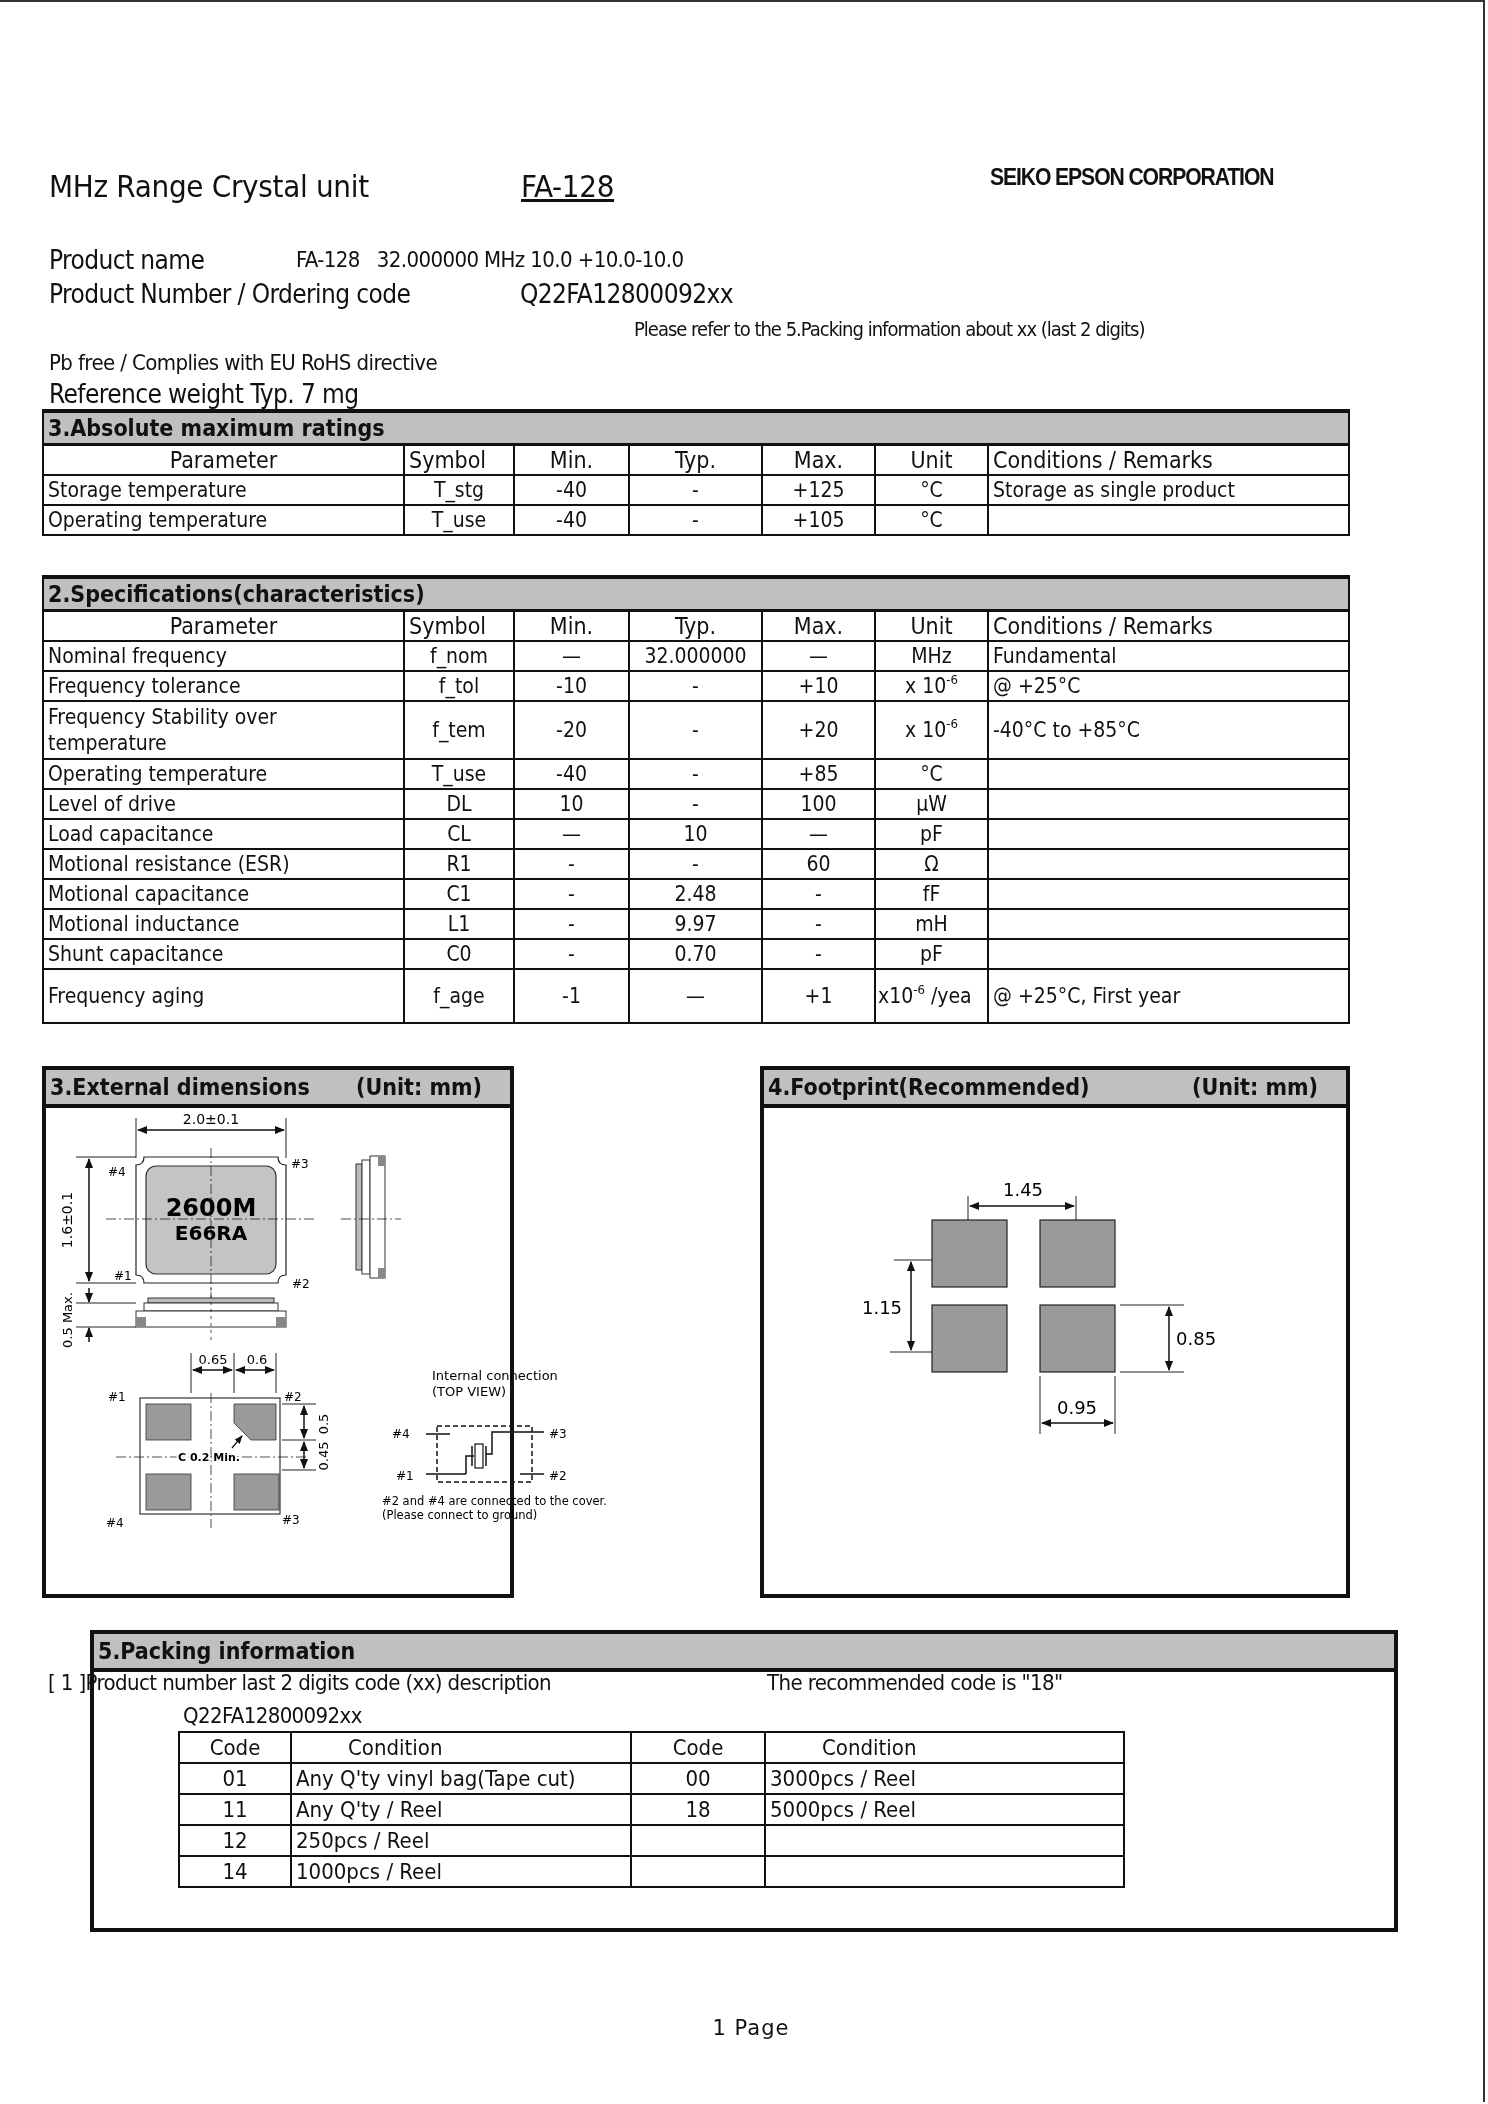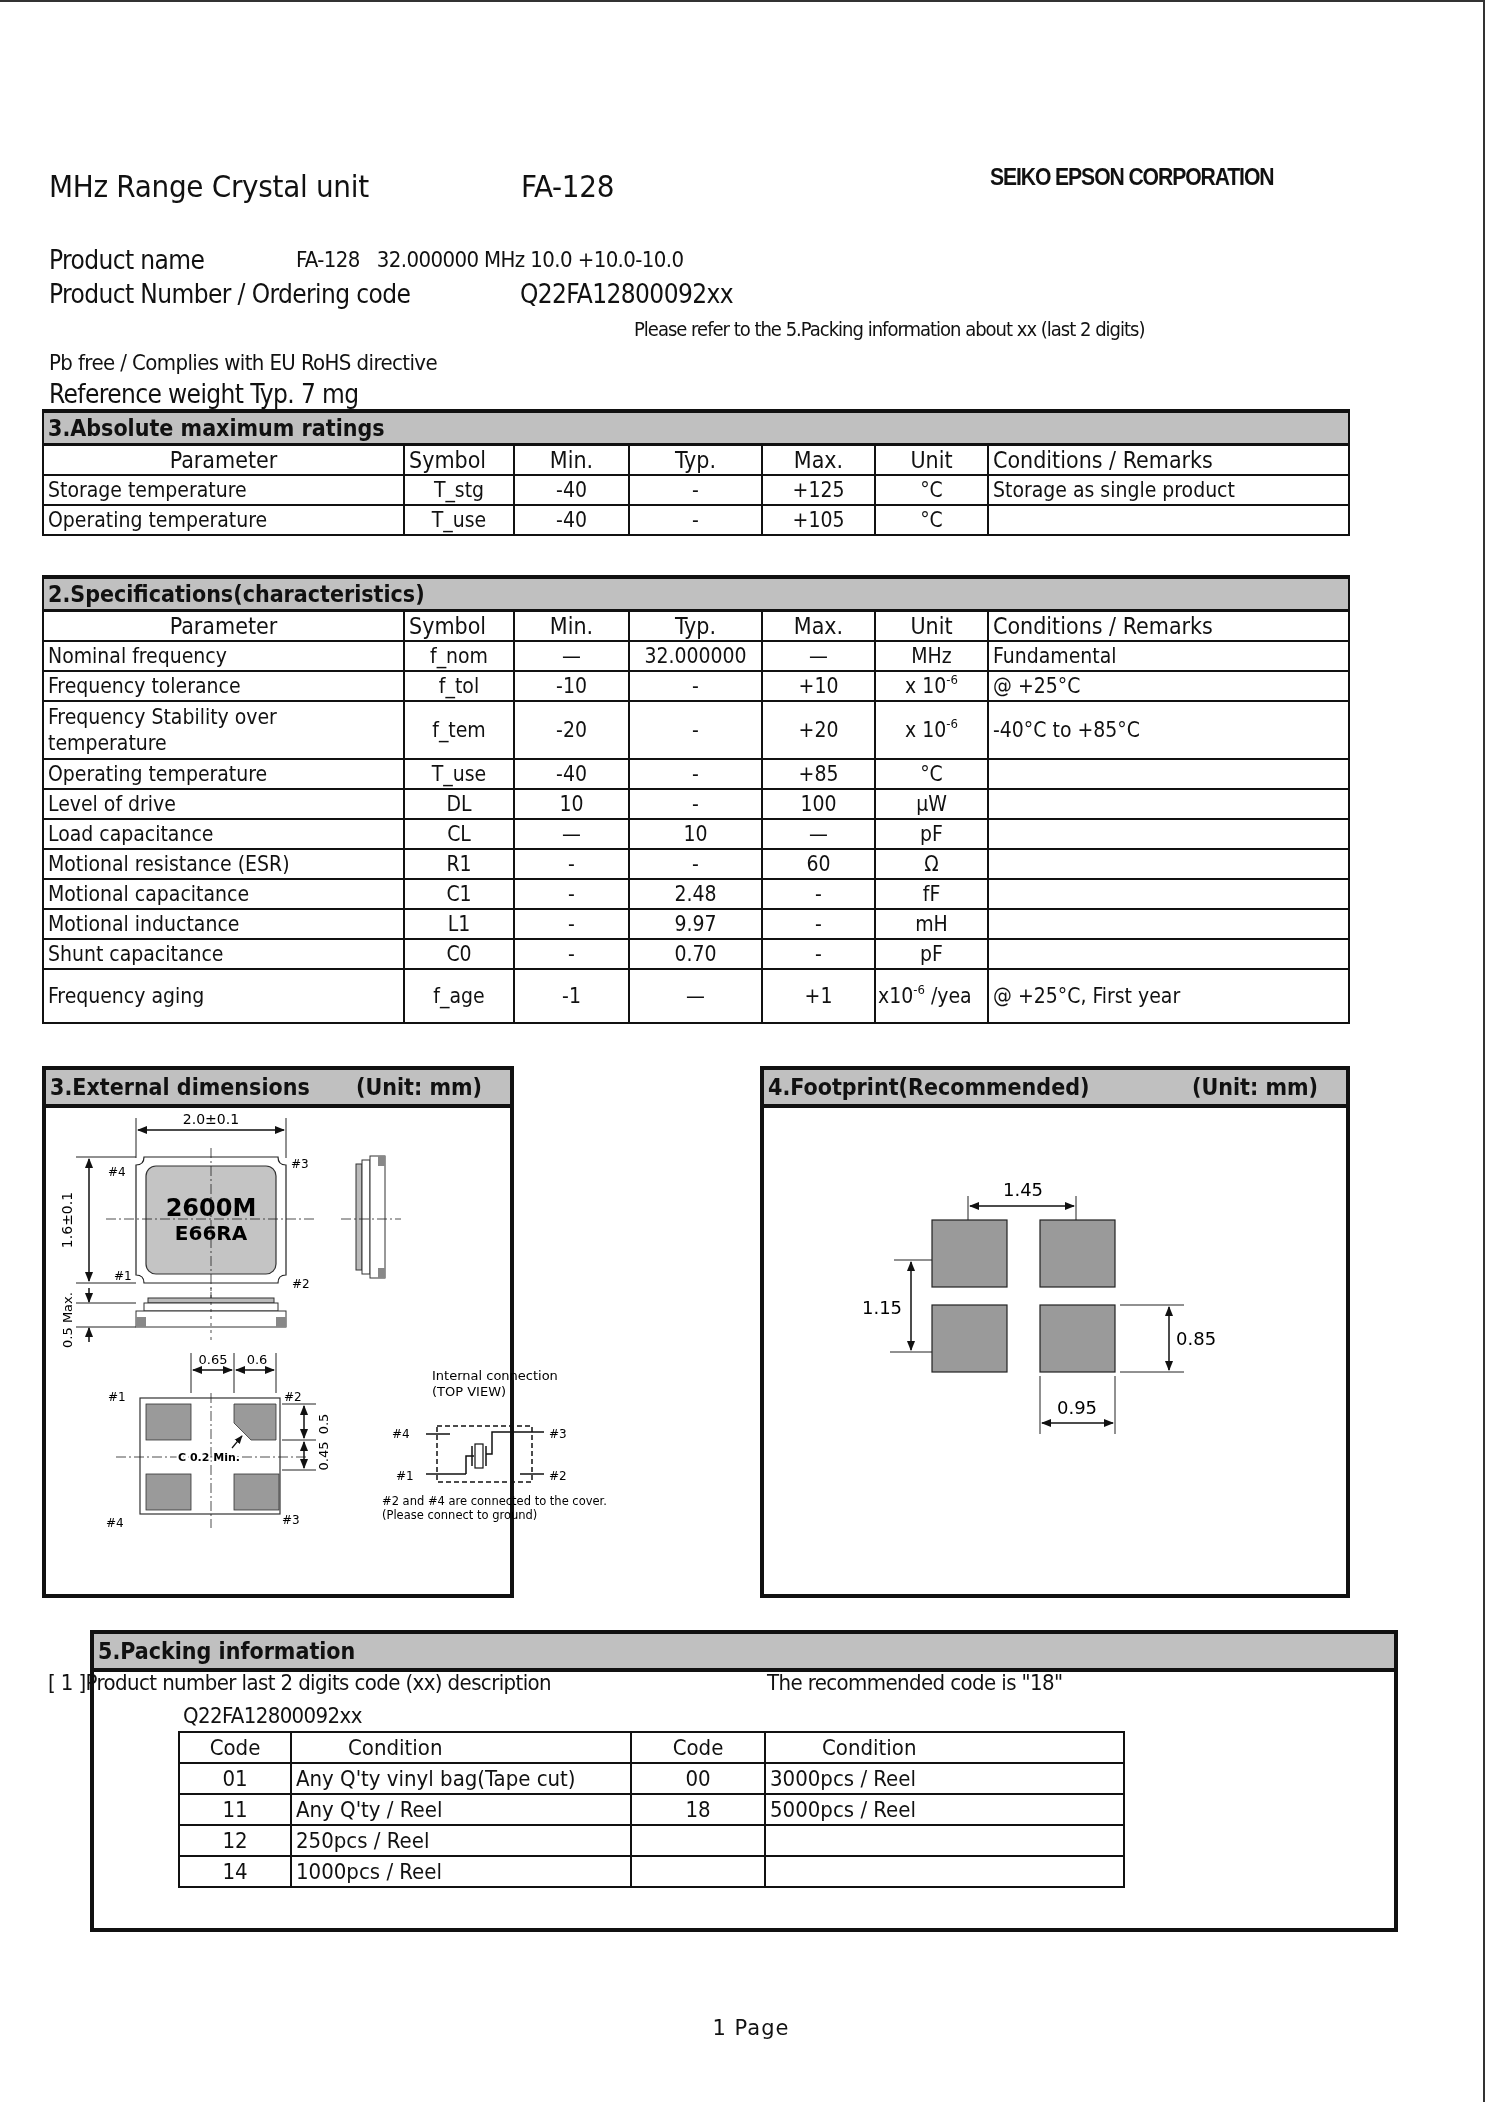--- a/index.html
+++ b/index.html
@@ -31,21 +31,21 @@
   table.pack td.c{text-align:center;}
   .footer{position:absolute;left:7px;width:1488px;top:2016px;text-align:center;font-size:21px;letter-spacing:1px;}
   svg text{font-family:"DejaVu Sans","Liberation Sans",sans-serif;}
 </style>
 </head>
 <body>
 
 <div class="page-frame"></div>
 
 <div class="abs title cond" style="left:49px;top:168px;">MHz Range Crystal unit</div>
-<div class="abs title cond" style="left:521px;top:168px;">FA-128</div>
+<div class="abs title cond" style="left:521px;top:168px;text-decoration:underline;">FA-128</div>
 <div class="abs brand" style="left:990px;top:164px;">SEIKO EPSON CORPORATION</div>
 
 <div class="abs line-lg cond" style="left:49px;top:245px;">Product name</div>
 <div class="abs line-md cond" style="left:296px;top:247px;white-space:pre;">FA-128   32.000000 MHz 10.0 +10.0-10.0</div>
 <div class="abs line-lg cond" style="left:49px;top:279px;">Product Number / Ordering code</div>
 <div class="abs line-lg cond" style="left:520px;top:279px;">Q22FA12800092xx</div>
 <div class="abs line-sm cond" style="left:634px;top:317px;">Please refer to the 5.Packing information about xx (last 2 digits)</div>
 <div class="abs line-md cond" style="left:49px;top:350px;">Pb free / Complies with EU RoHS  directive</div>
 <div class="abs line-lg cond" style="left:49px;top:379px;">Reference weight Typ. 7 mg</div>
 

